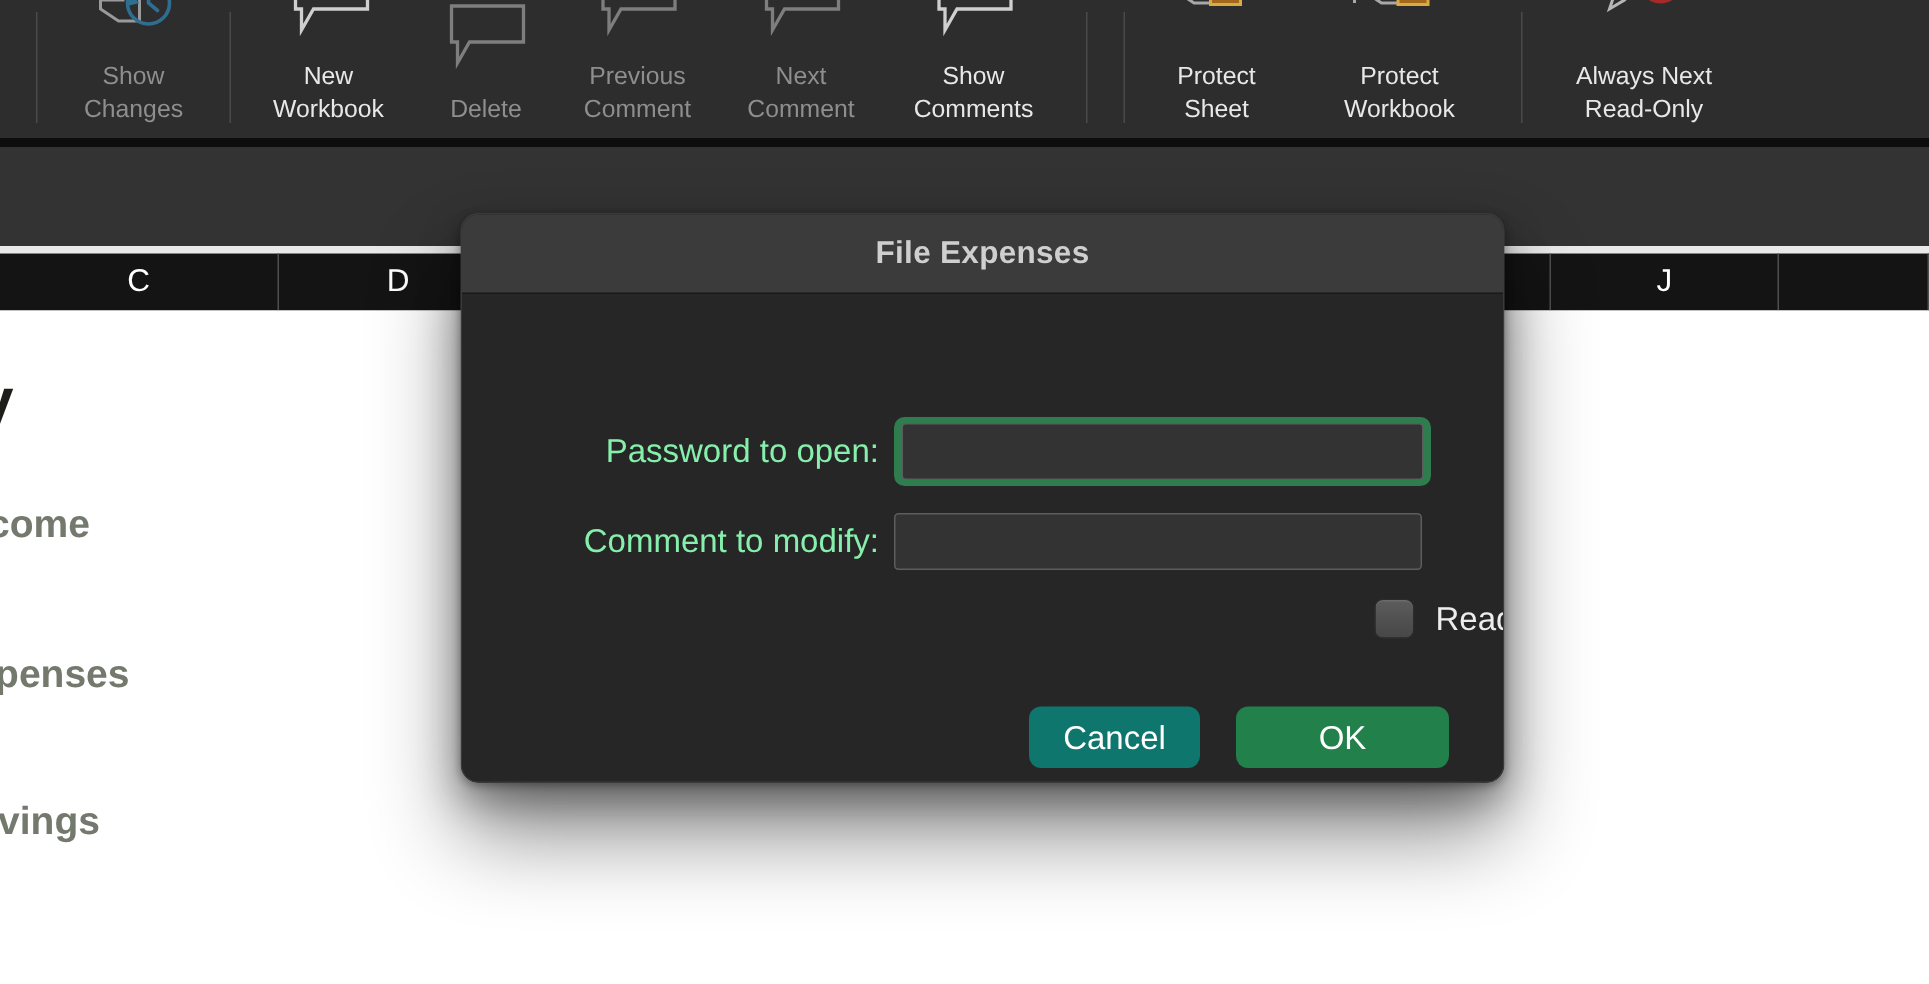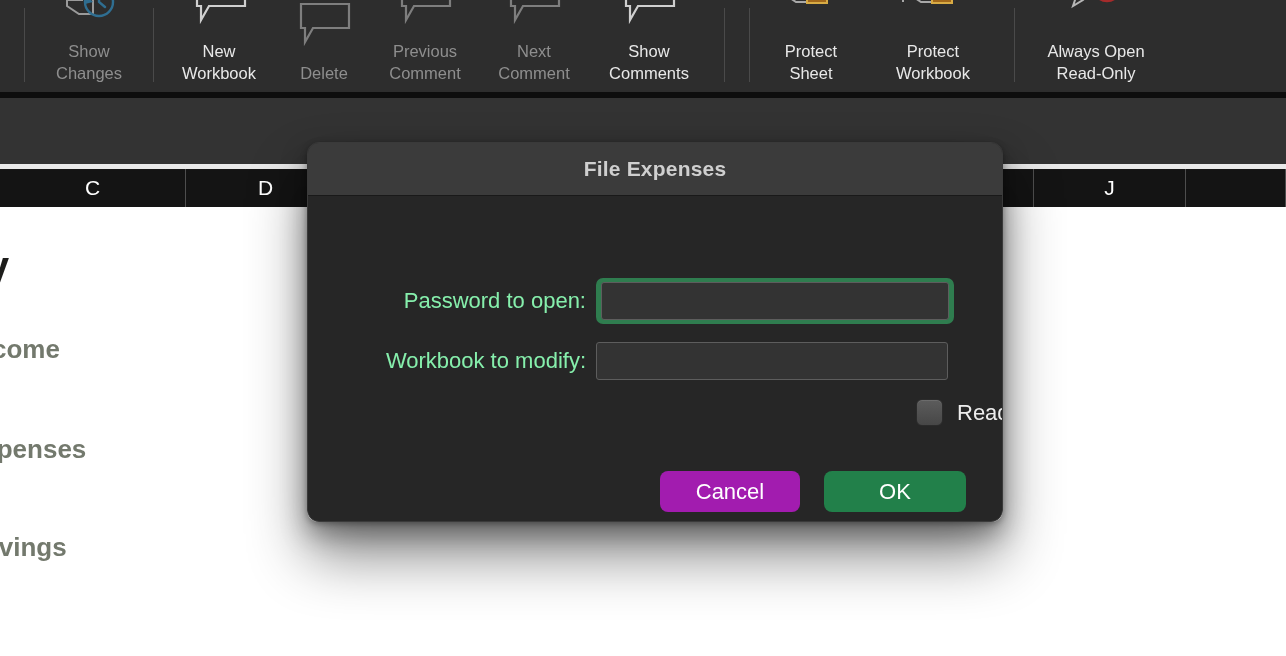--- a/index.html
+++ b/index.html
@@ -252,22 +252,22 @@
     border: none;
     color: #ffffff;
     font-size: 22px;
     font-family: "Liberation Sans", sans-serif;
     cursor: pointer;
     display: flex;
     align-items: center;
     justify-content: center;
   }
   .btn-cancel {
-    width: 140px;
-    background: #a21caf;
+    width: 114px;
+    background: #0f766e;
   }
   .btn-ok {
     width: 142px;
     background: #22804a;
   }
 </style>
 </head>
 <body>
 
 <div id="screen">
@@ -399,21 +399,21 @@
 
     <div class="rib-btn bright" style="width:150px">
       <span class="rib-ico">
         <svg width="74" height="40" viewBox="0 0 74 40">
           <path d="M14 8 L18 -4 L34 -20 L40 -14 L24 2 Z" fill="none" stroke="#b6b6b6" stroke-width="2"></path>
           <path d="M18 -4 L24 2" stroke="#b6b6b6" stroke-width="2"></path>
           <circle cx="48" cy="-10" r="13" fill="none" stroke="#a52b2b" stroke-width="2.6"></circle>
           <path d="M39 -19 L57 -1" stroke="#a52b2b" stroke-width="2.6"></path>
         </svg>
       </span>
-      <span class="rib-label">Always Open
+      <span class="rib-label">Always Next
 Read-Only</span>
     </div>
 
   </div>
   <div class="ribbon-bottom-edge"></div>
 
   <div class="dialog-shadow"></div>
 
   <div class="dialog">
 
@@ -424,21 +424,21 @@
     <div class="dlg-body">
 
       <div class="field-row row-open">
         <span class="field-label">Password to open:</span>
         <span class="input-focus-ring">
           <span class="inner"></span>
         </span>
       </div>
 
       <div class="field-row row-modify">
-        <span class="field-label">Workbook to modify:</span>
+        <span class="field-label">Comment to modify:</span>
         <span class="input-plain-wrap">
           <span class="input-plain"></span>
         </span>
       </div>
 
       <div class="check-row">
         <span class="checkbox"></span>
         <span class="check-label">Read-only recommended</span>
       </div>
 

